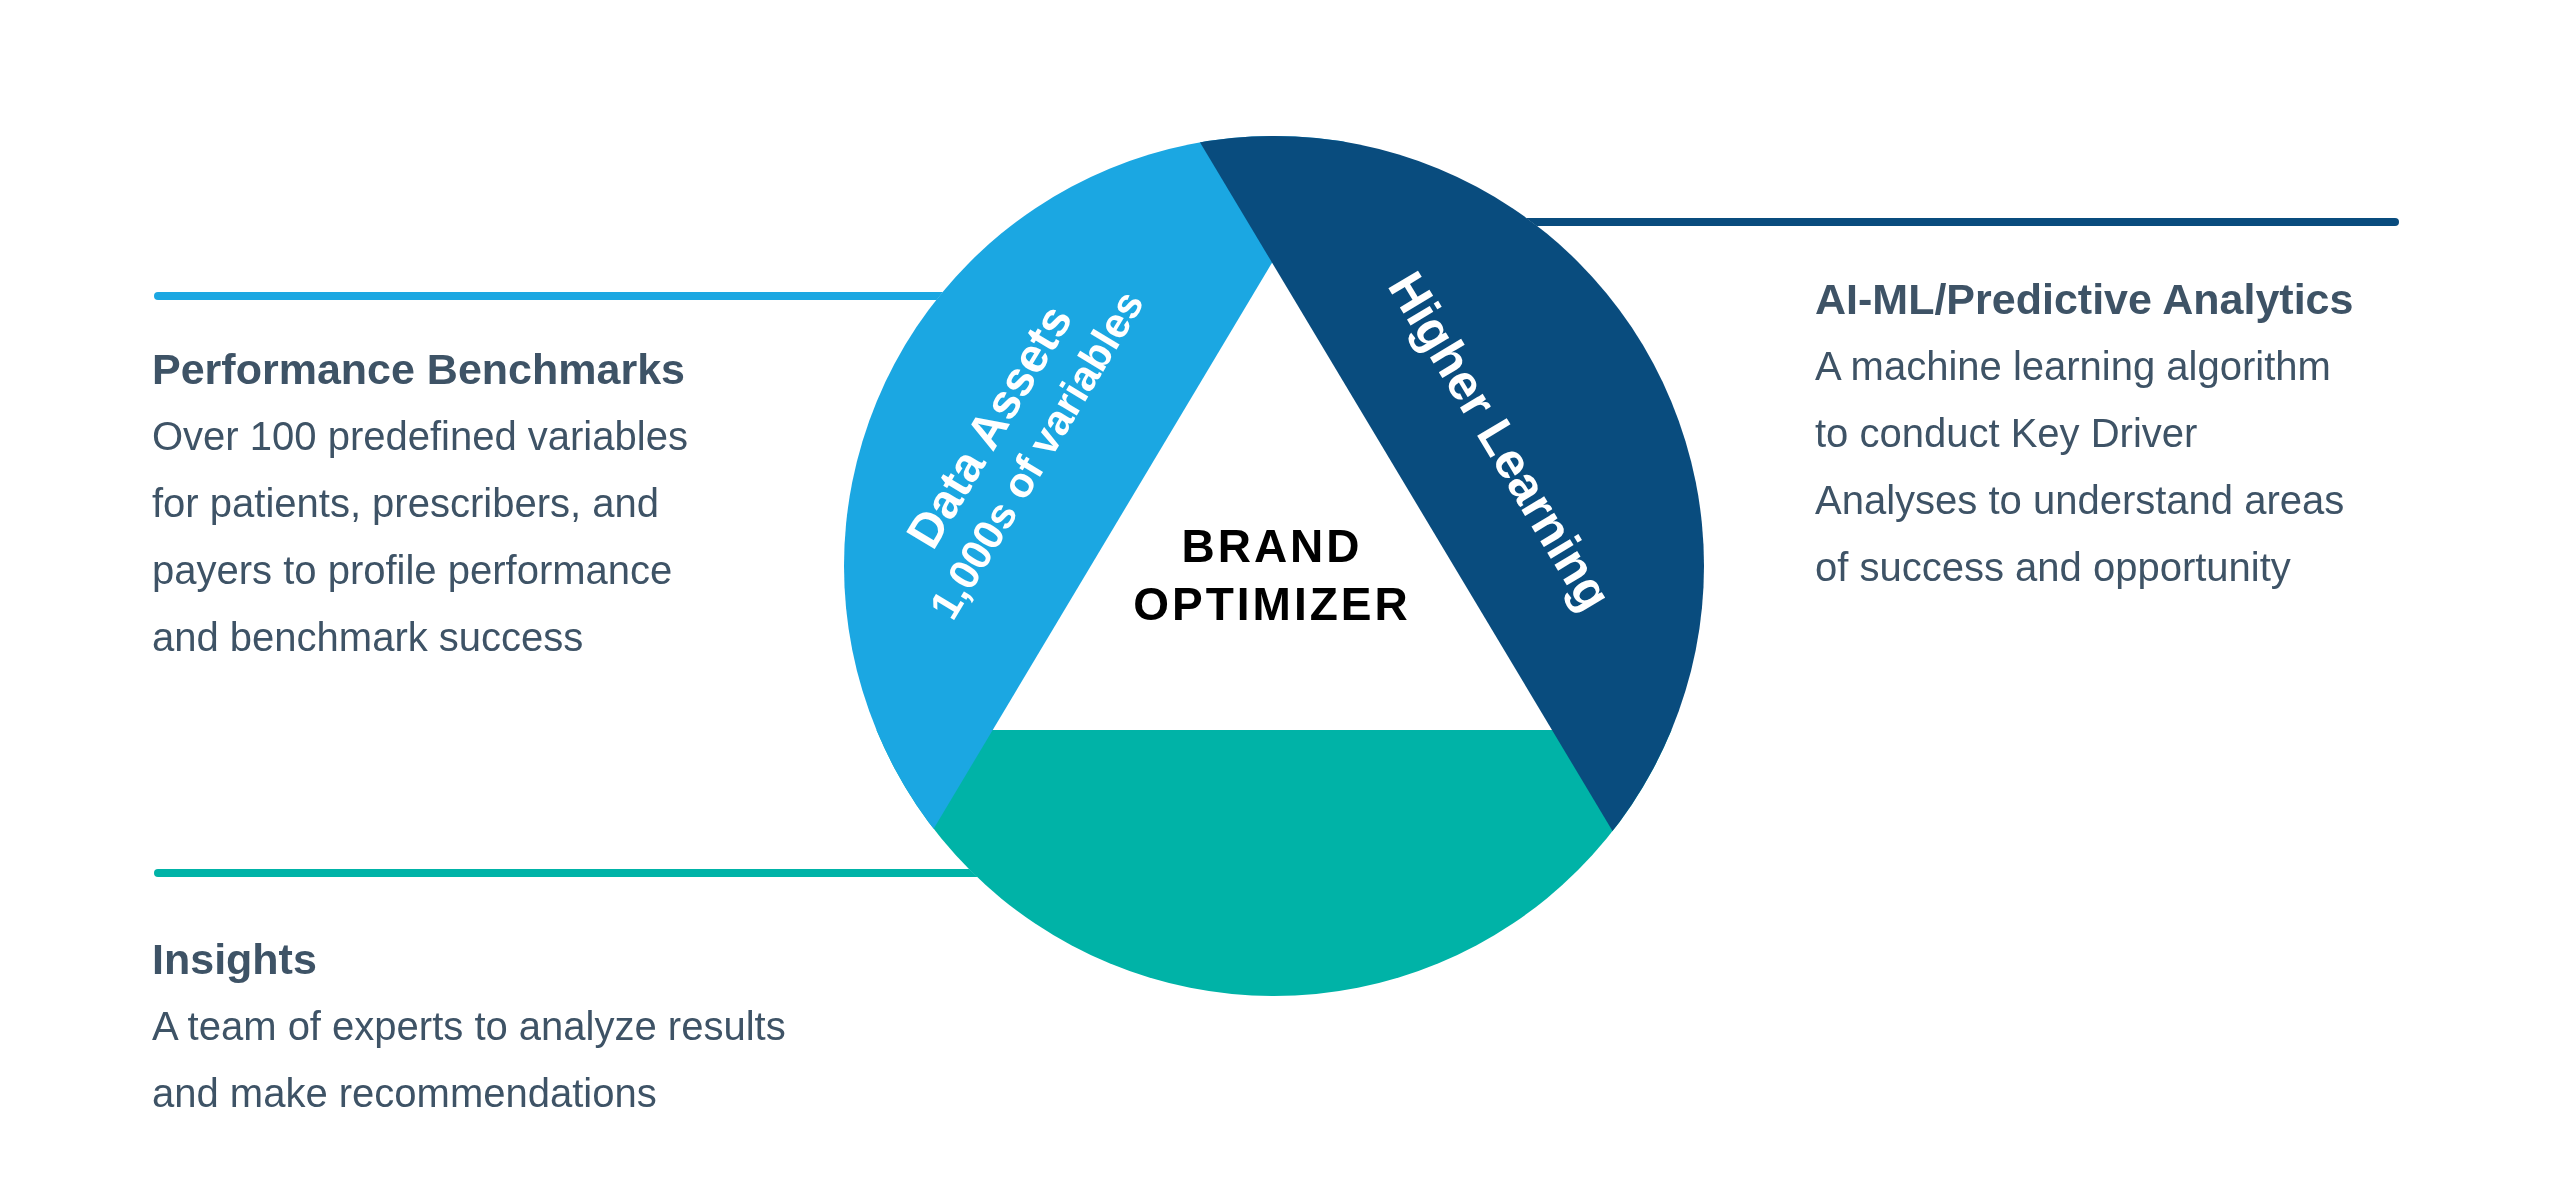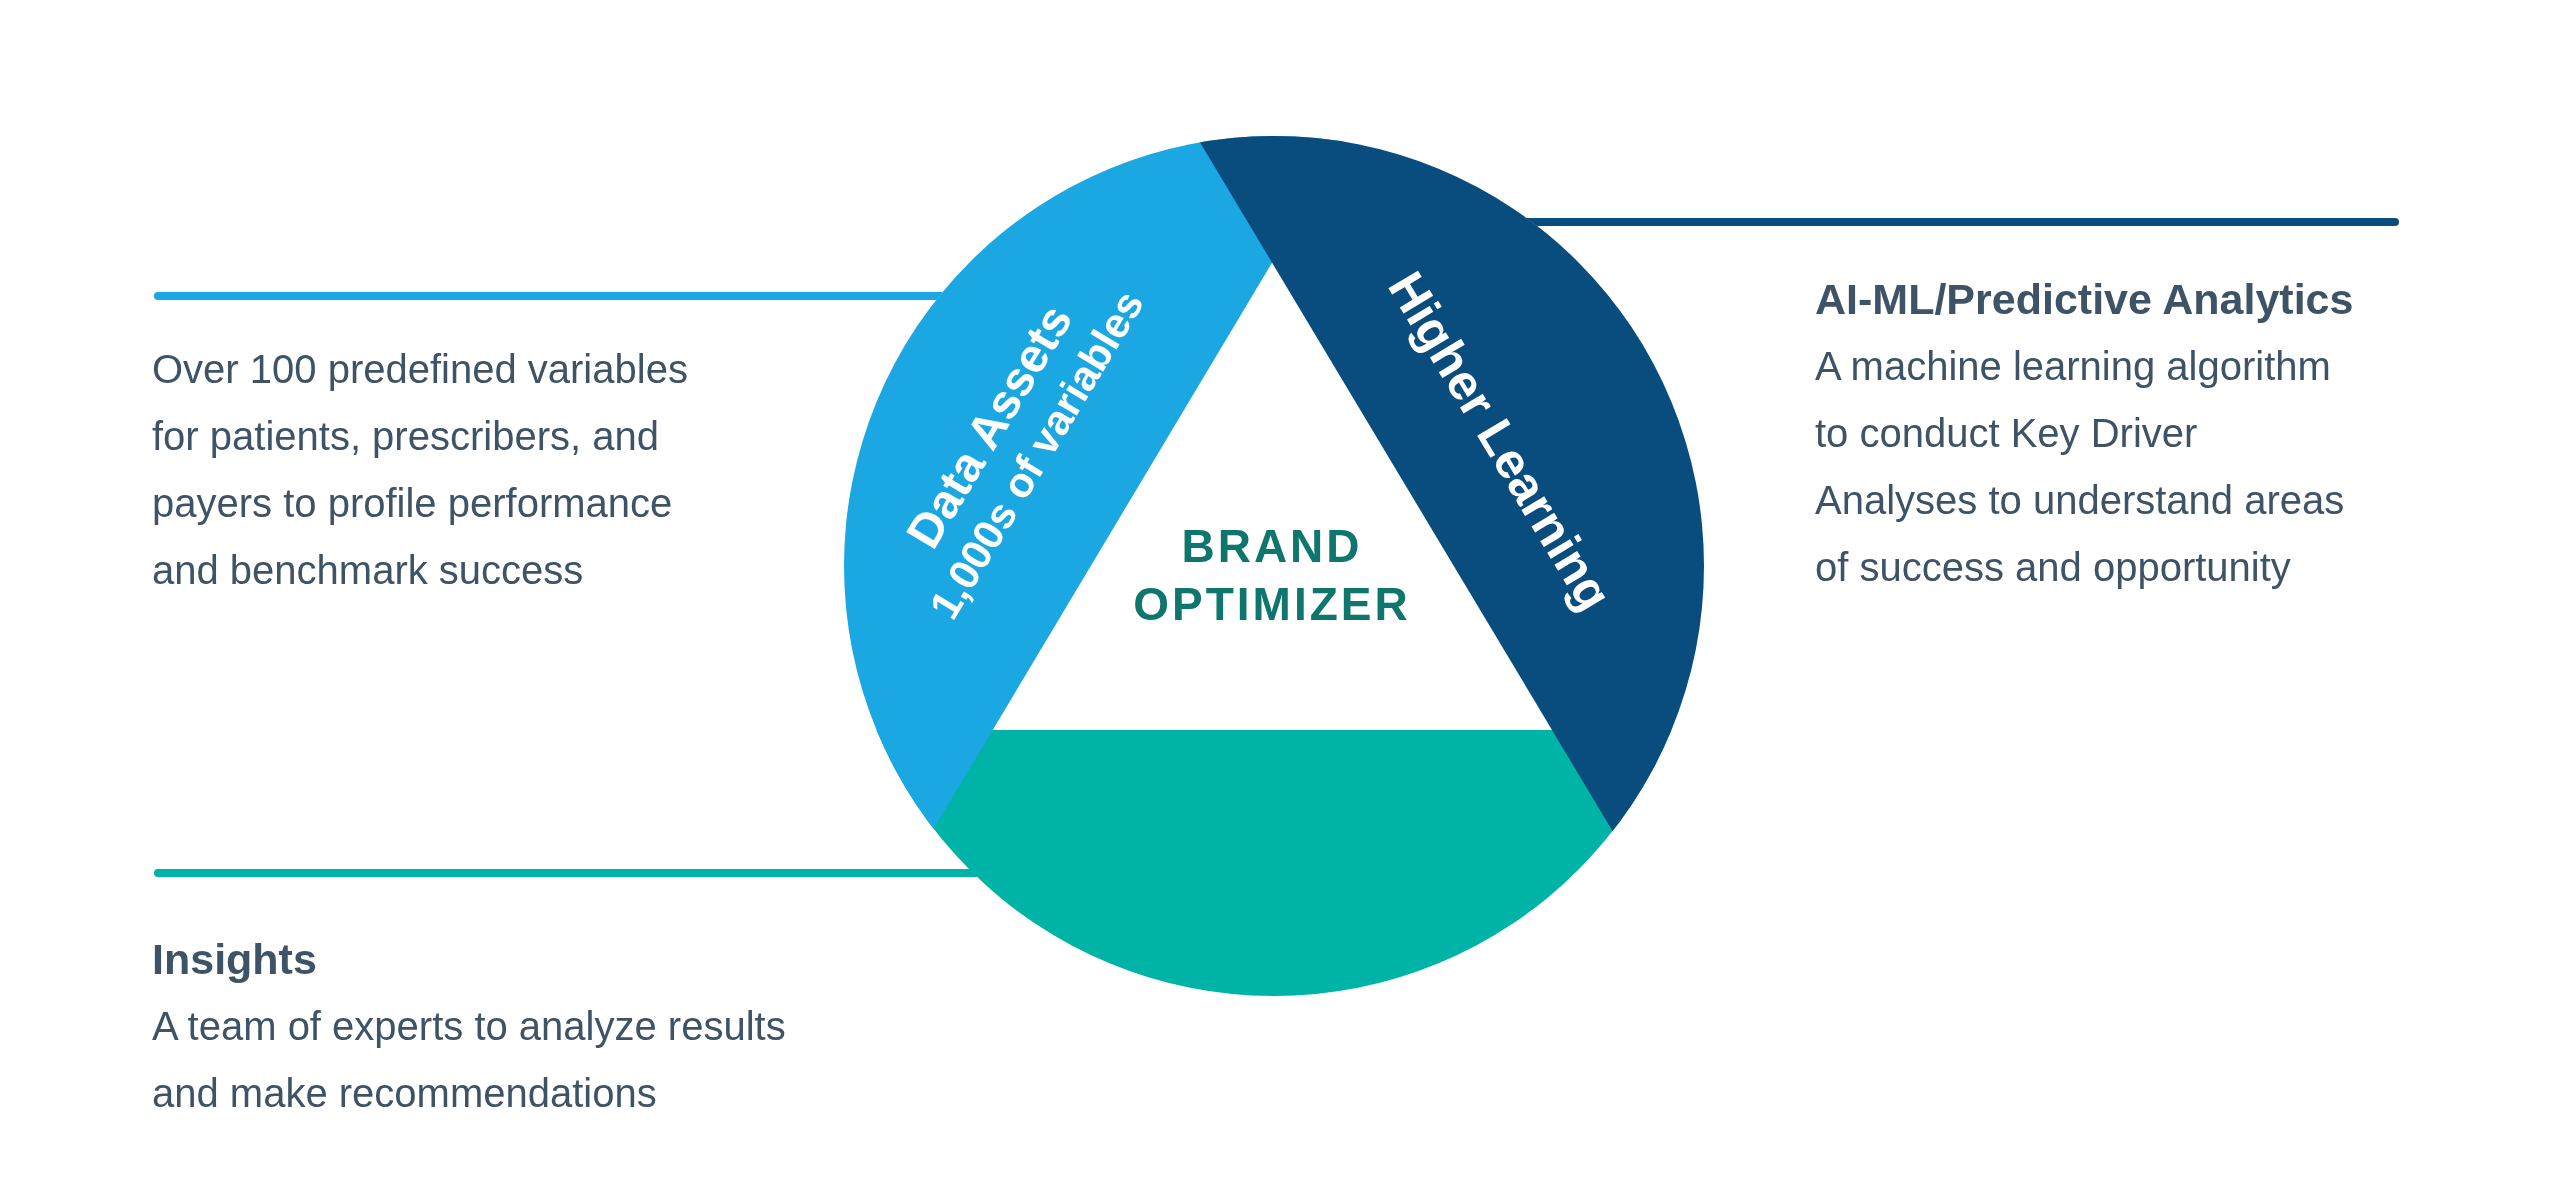--- a/index.html
+++ b/index.html
@@ -42,21 +42,21 @@
   .annotation.right-top { left: 1815px; top: 266px; width: 680px; }
   .annotation.left-bottom { left: 152px; top: 926px; width: 760px; }
 
   
   .center-label {
     position: absolute;
     left: 1272px;
     top: 517px;
     transform: translateX(-50%);
     text-align: center;
-    color: #0f766e;
+    color: #000000;
     font-size: 46px;
     font-weight: 700;
     letter-spacing: 3px;
     line-height: 58px;
     white-space: pre-line;
   }
 
   
   .segment-label {
     position: absolute;
@@ -106,20 +106,21 @@
 
       <rect x="800" y="730" width="950" height="300" fill="#00B3A7"></rect>
 
       <polygon points="1477,-80 909,870 240,870 240,-80" fill="#1BA7E2"></polygon>
 
       <polygon points="1065,-83 1679,942 2320,942 2320,-83" fill="#094C7E"></polygon>
     </g>
   </svg>
 
   <div class="annotation left-top">
+    <div class="heading">Performance Benchmarks</div>
     <div class="body">Over 100 predefined variables
 for patients, prescribers, and
 payers to profile performance
 and benchmark success</div>
   </div>
 
   <div class="annotation right-top">
     <div class="heading">AI-ML/Predictive Analytics</div>
     <div class="body">A machine learning algorithm
 to conduct Key Driver

